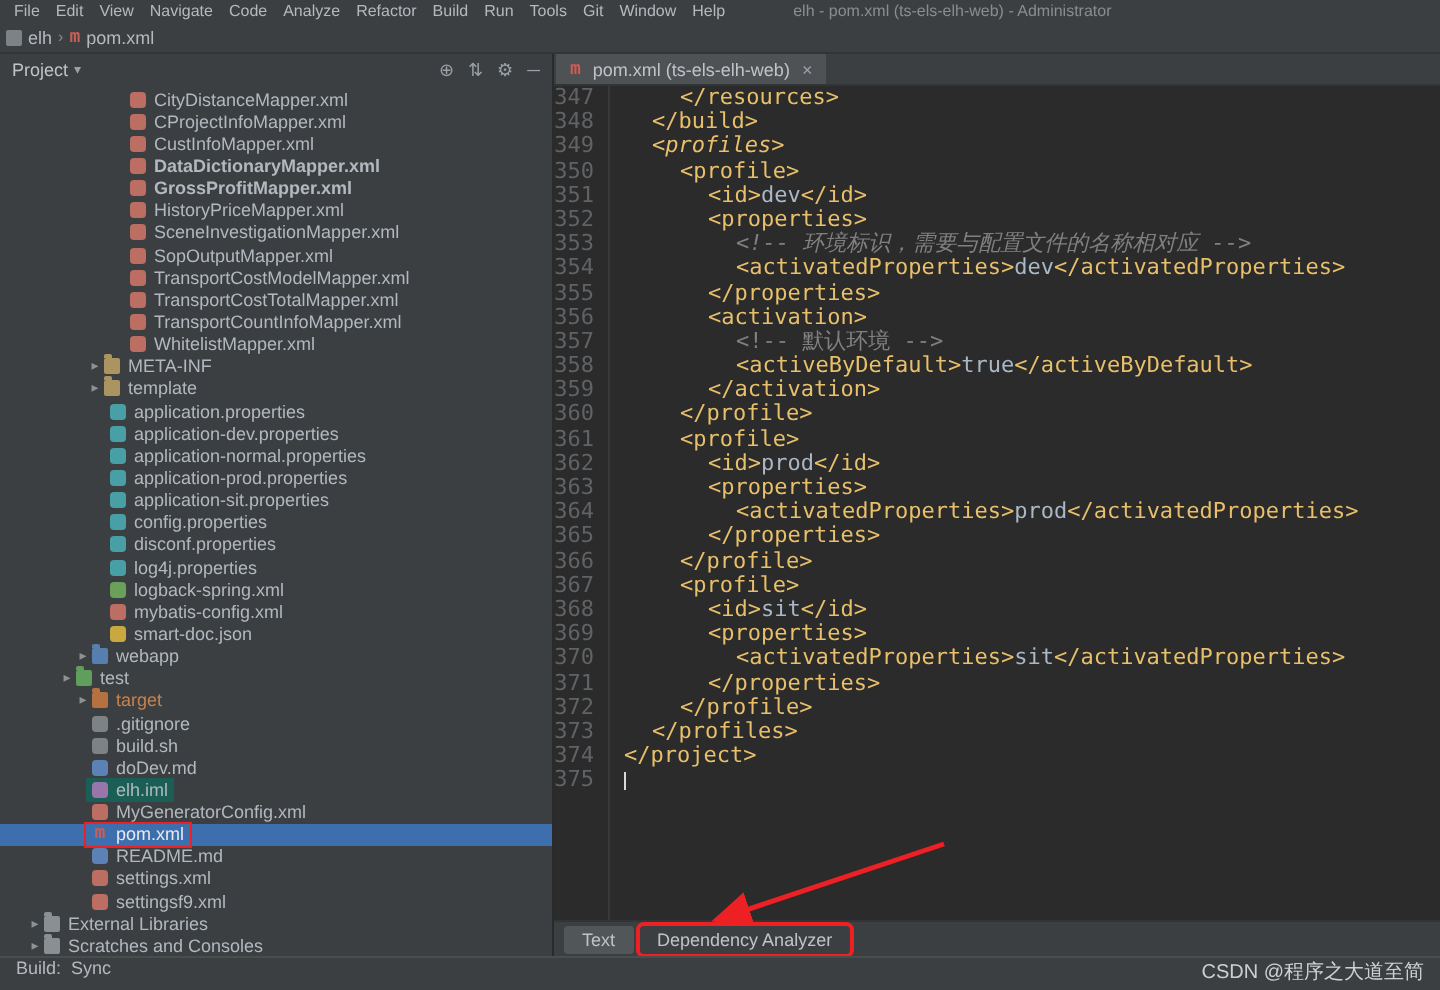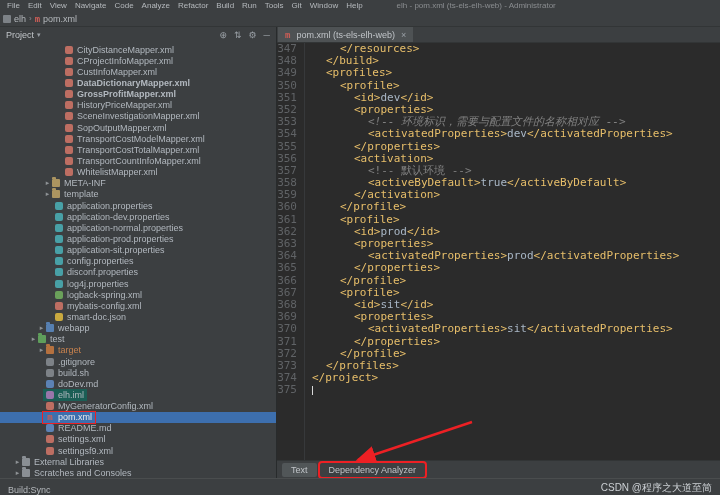--- a/index.html
+++ b/index.html
@@ -66,21 +66,21 @@
   .seg-comment{color:var(--comment_gray,#808080)}
   .caret{display:inline-block;width:1px;height:9px;background:#d8d8d8;vertical-align:middle}
 
   
   .bottom-tabs{height:18px;flex:none;background:var(--panel_bg,#3c3f41);border-top:1px solid #323536;display:flex;align-items:center;padding-left:5px;gap:3px;font-size:9px}
   .btab{padding:2px 9px;color:#c0c4c8;border-radius:2px}
   .btab.active{background:#515658}
   .btab.boxed{outline:2px solid var(--annotation_red,#ed2024);outline-offset:0}
 
   
-  .statusbar{height:17px;flex:none;background:var(--panel_bg,#3c3f41);border-top:1px solid #4a4d4e;display:flex;align-items:flex-end;font-size:9px;padding:0 8px;color:#b5b9bd;}
+  .statusbar{height:17px;flex:none;background:var(--panel_bg,#3c3f41);border-top:1px solid #4a4d4e;display:flex;align-items:flex-start;font-size:9px;padding:0 8px;color:#b5b9bd;gap:5px}
   .sb-right{margin-left:auto;color:#ccd0d4;font-size:10px}
 
   
   .annot-arrow{position:absolute;left:330px;top:408px;pointer-events:none}
 </style>
 </head>
 <body>
 
 <div class="ide">
 
@@ -374,21 +374,21 @@
         <div class="ed-tab">
           <span class="mvn">m</span>
           <span>pom.xml (ts-els-elh-web)</span>
           <span class="tab-close">×</span>
         </div>
       </div>
       <div class="code-area">
         <div>
             <div class="code-line"><span class="gutter">347</span><span class="code" style="padding-left: 36px;"><span class="seg-tag">&lt;/resources&gt;</span></span></div>
             <div class="code-line"><span class="gutter">348</span><span class="code" style="padding-left: 22px;"><span class="seg-tag">&lt;/build&gt;</span></span></div>
-            <div class="code-line"><span class="gutter">349</span><span class="code" style="padding-left: 22px;"><span class="seg-tag">&lt;profiles&gt;</span></span></div>
+            <div class="code-line"><span class="gutter">349</span><span class="code" style="padding-left: 22px; font-style: italic;"><span class="seg-tag">&lt;profiles&gt;</span></span></div>
             <div class="code-line"><span class="gutter">350</span><span class="code" style="padding-left: 36px;"><span class="seg-tag">&lt;profile&gt;</span></span></div>
             <div class="code-line"><span class="gutter">351</span><span class="code" style="padding-left: 50px;"><span class="seg-tag">&lt;id&gt;</span><span class="seg-text">dev</span><span class="seg-tag">&lt;/id&gt;</span></span></div>
             <div class="code-line"><span class="gutter">352</span><span class="code" style="padding-left: 50px;"><span class="seg-tag">&lt;properties&gt;</span></span></div>
             <div class="code-line"><span class="gutter">353</span><span class="code" style="padding-left: 64px; font-style: italic;"><span class="seg-comment">&lt;!-- 环境标识，需要与配置文件的名称相对应 --&gt;</span></span></div>
             <div class="code-line"><span class="gutter">354</span><span class="code" style="padding-left: 64px;"><span class="seg-tag">&lt;activatedProperties&gt;</span><span class="seg-text">dev</span><span class="seg-tag">&lt;/activatedProperties&gt;</span></span></div>
             <div class="code-line"><span class="gutter">355</span><span class="code" style="padding-left: 50px;"><span class="seg-tag">&lt;/properties&gt;</span></span></div>
             <div class="code-line"><span class="gutter">356</span><span class="code" style="padding-left: 50px;"><span class="seg-tag">&lt;activation&gt;</span></span></div>
             <div class="code-line"><span class="gutter">357</span><span class="code" style="padding-left: 64px;"><span class="seg-comment">&lt;!-- 默认环境 --&gt;</span></span></div>
             <div class="code-line"><span class="gutter">358</span><span class="code" style="padding-left: 64px;"><span class="seg-tag">&lt;activeByDefault&gt;</span><span class="seg-text">true</span><span class="seg-tag">&lt;/activeByDefault&gt;</span></span></div>
             <div class="code-line"><span class="gutter">359</span><span class="code" style="padding-left: 50px;"><span class="seg-tag">&lt;/activation&gt;</span></span></div>

